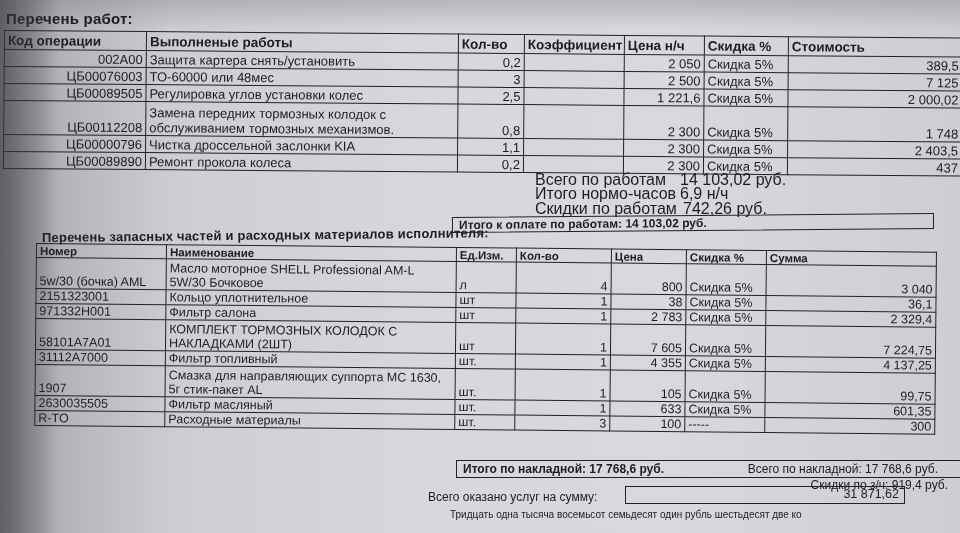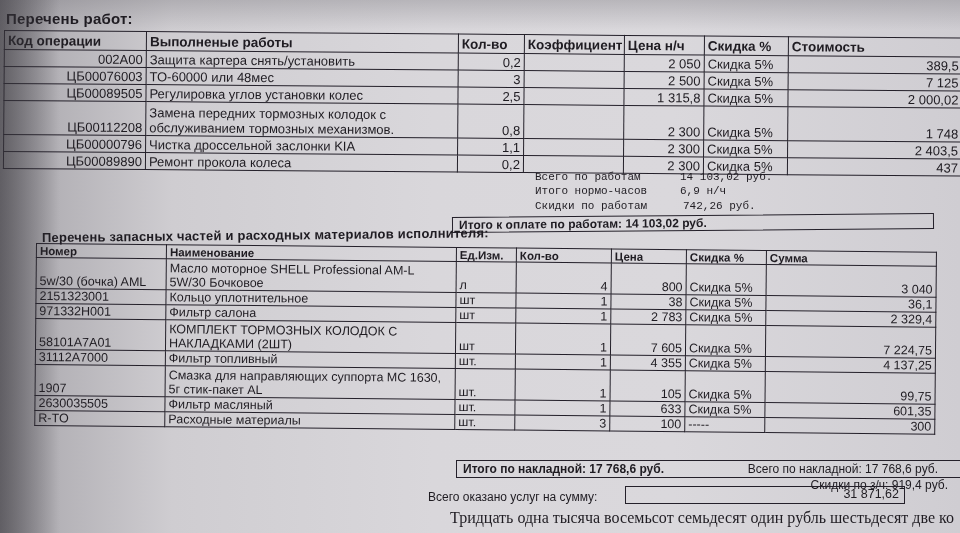--- a/index.html
+++ b/index.html
@@ -30,36 +30,36 @@
   #works-table th { height:18px; font-size:13.5px; }
   #works-table td { height:16px; }
   #works-table tr.tall td { height:33px; }
 
   #parts-table { left:36px; top:243px; width:900px; transform:rotate(0.55deg); transform-origin:left top; }
   #parts-table th { height:13px; font-size:11.5px; line-height:12px; }
   #parts-table td { height:14px; font-size:12.5px; line-height:14px; }
   #parts-table tr.tall td { height:30px; }
   .wrap { white-space:normal !important; }
 
-  .summary { position:absolute; font-size:11px;font-family:Liberation Mono, monospace; }
+  .summary { position:absolute; font-size:16px; }
   .summary .lbl { position:absolute; left:0; white-space:nowrap; }
   .summary .val { position:absolute; left:145px; white-space:nowrap; }
   #works-summary { left:535px; top:171px; width:240px; height:46px; }
 
   .box { position:absolute; border:1.6px solid #24202a; font-weight:bold; font-size:12px; padding:1px 6px; box-sizing:border-box; white-space:nowrap; }
   #works-total-box { left:452px; top:215px; width:482px; height:16px; line-height:12px; transform:rotate(-0.5deg); }
   #parts-total-box { left:430px; top:460px; width:508px; height:18px; line-height:14px;margin-left:26px; }
 
   .right-text { position:absolute; font-size:12px; white-space:nowrap; text-align:right;margin-top:42px; }
   #parts-sum-line { right:22px; top:420px; }
   #parts-disc-line { right:12px; top:436px; }
 
   #grand-label { position:absolute; left:428px; top:490px; font-size:12px; white-space:nowrap; }
   #grand-value-box { position:absolute; left:625px; top:486px; width:280px; height:18px; border:1.6px solid #24202a; font-size:12.5px; text-align:right; padding:0 5px; box-sizing:border-box; line-height:15px; }
-  #grand-words { position:absolute; left:450px; top:509px; font-size:16px; white-space:nowrap;font-family:Liberation Serif, serif; }
+  #grand-words { position:absolute; left:450px; top:509px; font-size:10px; white-space:nowrap; }
 </style>
 </head>
 <body>
 
 <div class="shade-top"></div>
 
 <div id="works-title" class="section-title">Перечень работ:</div>
 
 <table id="works-table" class="grid">
   <colgroup>
@@ -99,21 +99,21 @@
       <td></td>
       <td class="r">2 500</td>
       <td>Скидка 5%</td>
       <td class="r">7 125</td>
     </tr>
     <tr>
       <td class="r">ЦБ00089505</td>
       <td>Регулировка углов установки колес</td>
       <td class="r">2,5</td>
       <td></td>
-      <td class="r">1 315,8</td>
+      <td class="r">1 221,6</td>
       <td>Скидка 5%</td>
       <td class="r">2 000,02</td>
     </tr>
     <tr class="tall">
       <td class="r">ЦБ00112208</td>
       <td class="wrap">Замена передних тормозных колодок с обслуживанием тормозных механизмов.</td>
       <td class="r">0,8</td>
       <td></td>
       <td class="r">2 300</td>
       <td>Скидка 5%</td>

